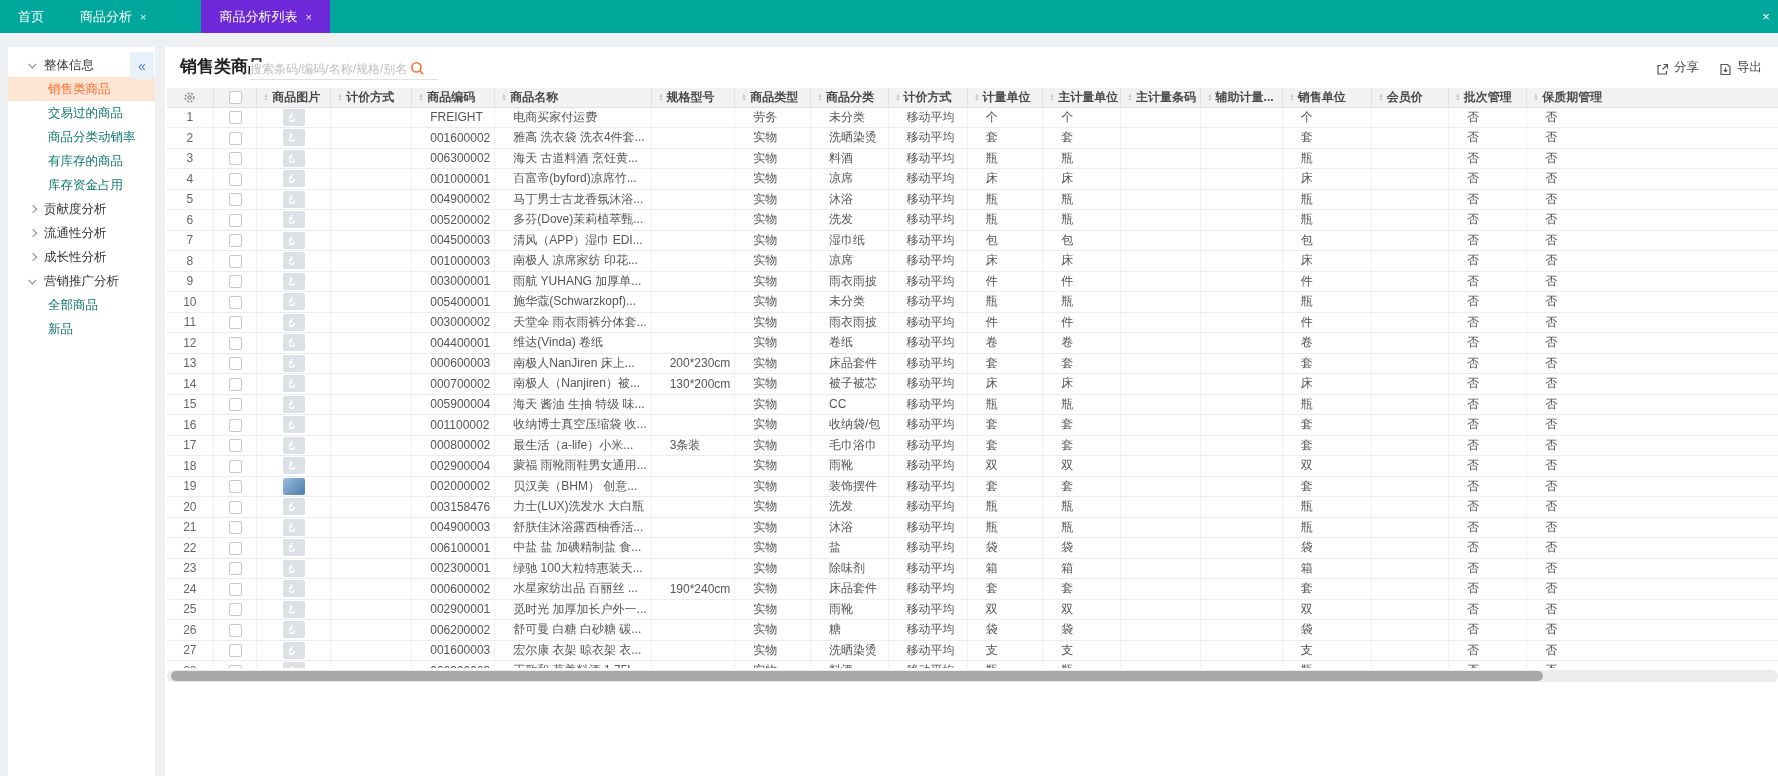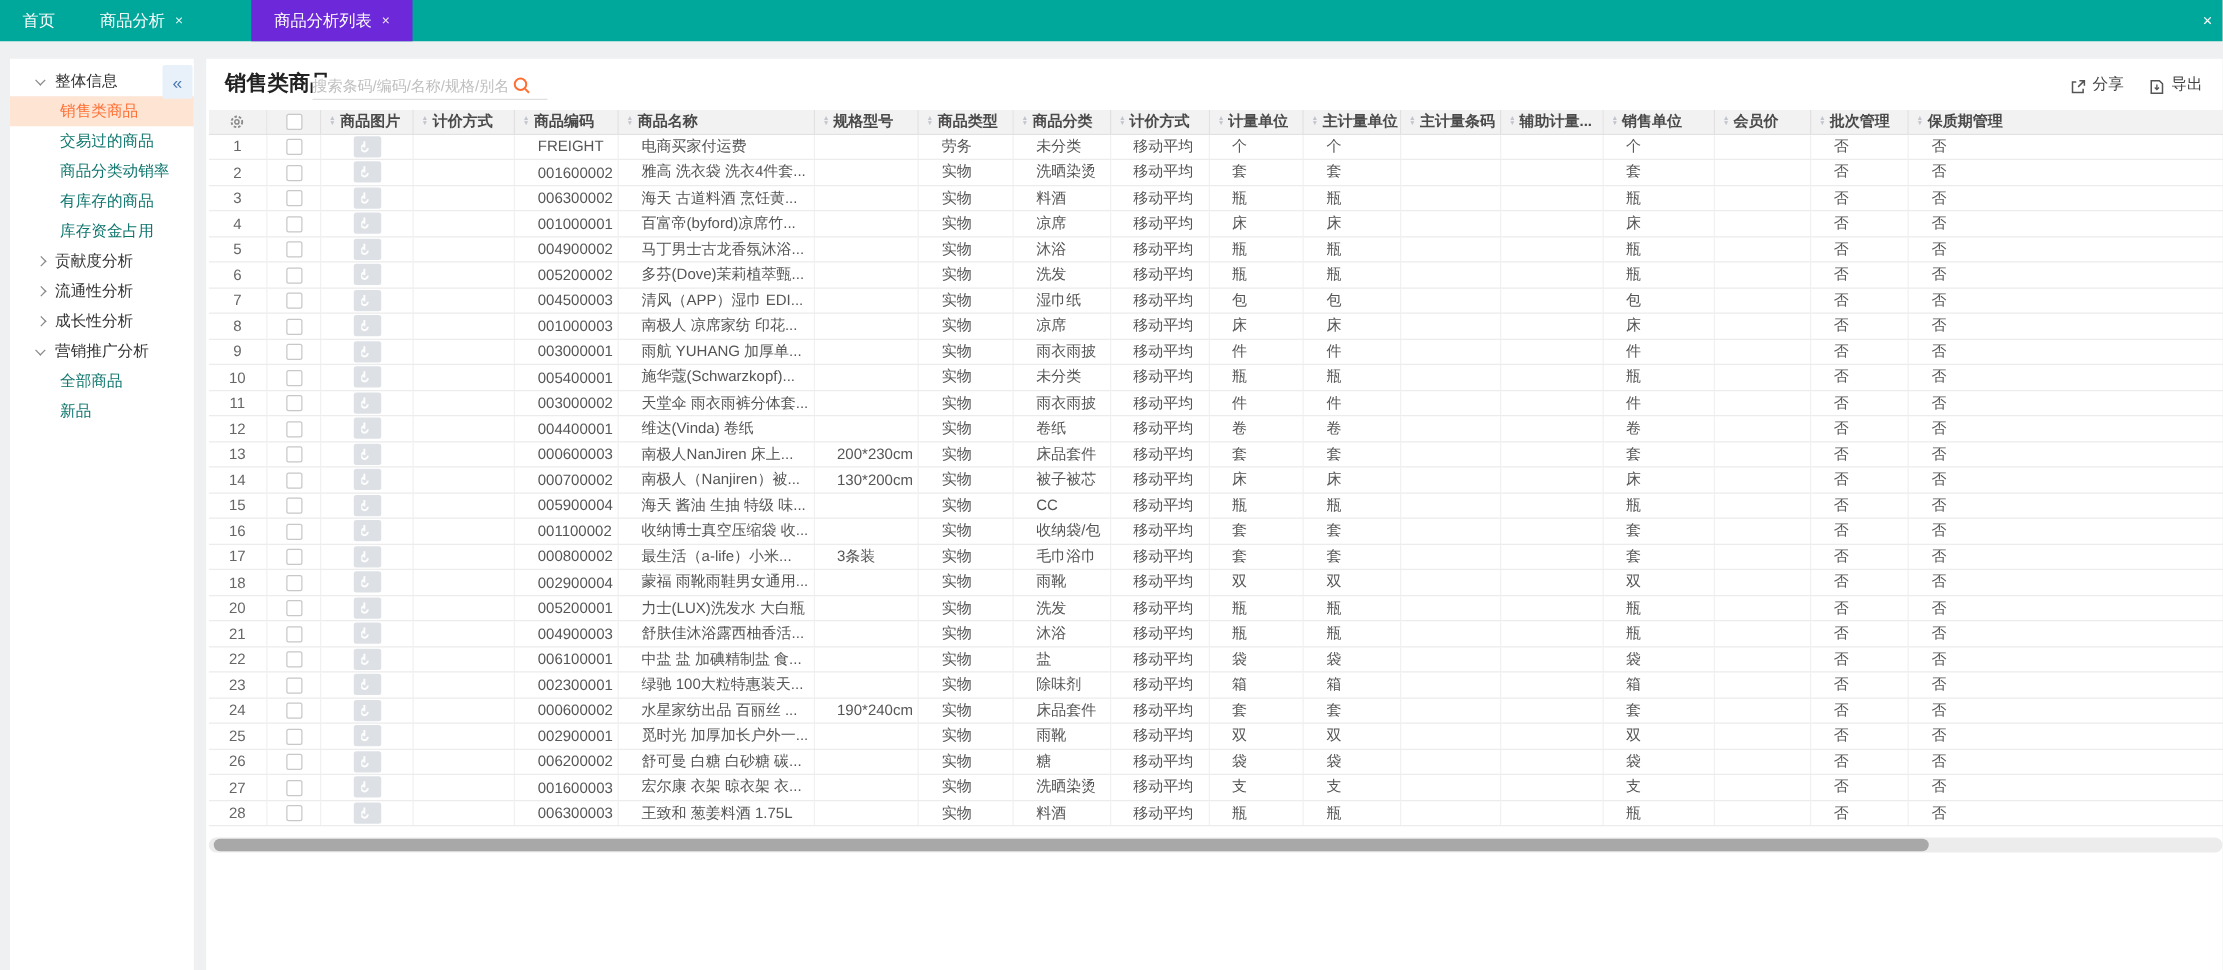--- a/index.html
+++ b/index.html
@@ -751,31 +751,53 @@
             <td>双</td>
             <td>双</td>
             <td></td>
             <td></td>
             <td>双</td>
             <td></td>
             <td>否</td>
             <td>否</td>
           </tr>
           <tr>
+            <td class="center rownum">19</td>
+            <td class="center"><input type="checkbox" style=""></td>
+            <td class="center">
+              <div class="img-thumb"></div>
+            </td>
+            <td></td>
+            <td>002000002</td>
+            <td>贝汉美（BHM） 创意...</td>
+            <td></td>
+            <td>实物</td>
+            <td>装饰摆件</td>
+            <td>移动平均</td>
+            <td>套</td>
+            <td>套</td>
+            <td></td>
+            <td></td>
+            <td>套</td>
+            <td></td>
+            <td>否</td>
+            <td>否</td>
+          </tr>
+          <tr>
             <td class="center rownum">20</td>
             <td class="center"><input type="checkbox" style=""></td>
             <td class="center">
               <div class="img-ph">
                 <svg width="10" height="11" viewBox="0 0 10 11">
                   <path d="M2.5 1 V6 M2.5 4 A2.6 2.6 0 1 0 5.2 6.5" fill="none" stroke="#fff" stroke-width="1.5"></path>
                 </svg>
               </div>
             </td>
             <td></td>
-            <td>005200001</td>
+            <td>003158476</td>
             <td>力士(LUX)洗发水 大白瓶</td>
             <td></td>
             <td>实物</td>
             <td>洗发</td>
             <td>移动平均</td>
             <td>瓶</td>
             <td>瓶</td>
             <td></td>
             <td></td>
             <td>瓶</td>

